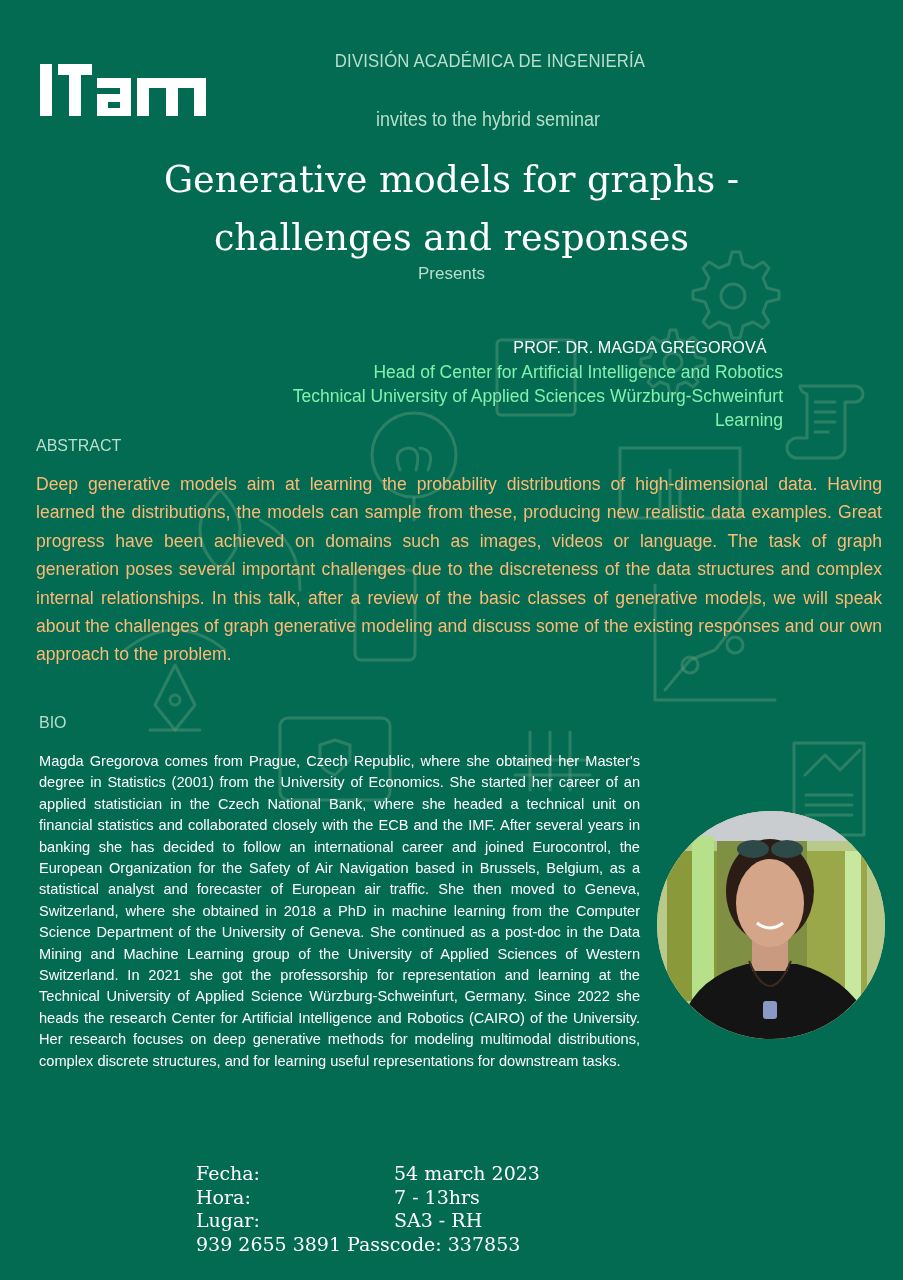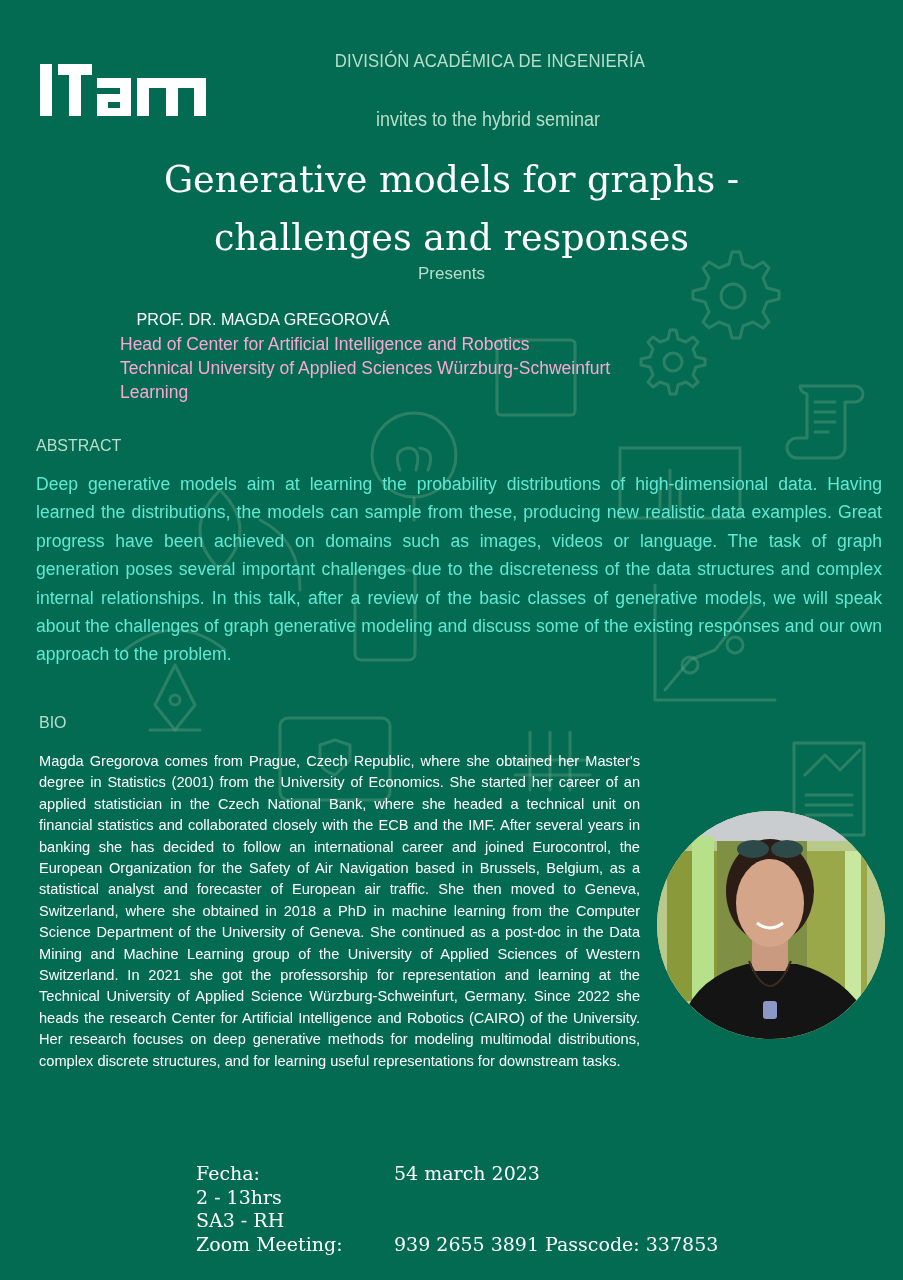--- a/index.html
+++ b/index.html
@@ -31,36 +31,36 @@
     }
     .title {
       position: absolute; left: 60px; width: 783px; top: 150px; text-align: center;
       font-family: "DejaVu Serif", "Liberation Serif", serif; font-size: 38px; line-height: 58px;
       color: #ffffff; font-weight: 500; transform: scaleX(0.96);
     }
     .presents {
       position: absolute; left: 300px; width: 303px; top: 264px; text-align: center;
       font-family: "Liberation Sans", sans-serif; font-size: 17px; color: #b9dfcb;
     }
-    .speaker { position: absolute; left: 120px; width: 663px; top: 308px; text-align: left; }
+    .speaker { position: absolute; left: 120px; width: 663px; top: 336px; text-align: right; }
     .speaker-name {
       font-family: "Liberation Sans", sans-serif; font-size: 17px; color: #ffffff; line-height: 24px;
       transform: scaleX(0.95);
     }
     .speaker-line {
-      font-family: "Liberation Sans", sans-serif; font-size: 17.5px; color: #f9a8d4; line-height: 24px;
+      font-family: "Liberation Sans", sans-serif; font-size: 17.5px; color: #86efac; line-height: 24px;
     }
     .section-label {
       position: absolute; font-family: "Liberation Sans", sans-serif; font-size: 16px; color: #b9dfcb;
     }
     .abstract-label { left: 36px; top: 437px; }
     .abstract-text {
       position: absolute; left: 36px; width: 846px; top: 470px;
       font-family: "Liberation Sans", sans-serif; font-size: 17.6px; line-height: 28.4px;
-      color: #5eead4; text-align: justify;
+      color: #fdba74; text-align: justify;
     }
     .bio-label { left: 39px; top: 714px; }
     .bio-text {
       position: absolute; left: 39px; width: 601px; top: 751px;
       font-family: "Liberation Sans", sans-serif; font-size: 14.6px; line-height: 21.4px;
       color: #ffffff; text-align: justify;
     }
     .photo {
       position: absolute; left: 657px; top: 811px; width: 228px; height: 228px; border-radius: 50%;
       overflow: hidden; background: #c9d6b0;
@@ -217,22 +217,23 @@
     <rect x="106" y="190" width="14" height="18" rx="3" fill="#8a98c8"></rect>
   </svg>
 </div>
 
 <div class="details">
   <div class="row">
     <span class="k">Fecha:</span>
     <span>54 march 2023</span>
   </div>
   <div class="row">
-    <span>2 - 13hrs</span>
-  </div>
-  <div class="row">
+    <span class="k">Hora:</span>
+    <span>7 - 13hrs</span>
+  </div>
+  <div class="row">
+    <span class="k">Lugar:</span>
     <span>SA3 - RH</span>
   </div>
   <div class="row">
-    <span class="k">Zoom Meeting:</span>
     <span>939 2655 3891 Passcode: 337853</span>
   </div>
 </div>
 
 </body></html>

